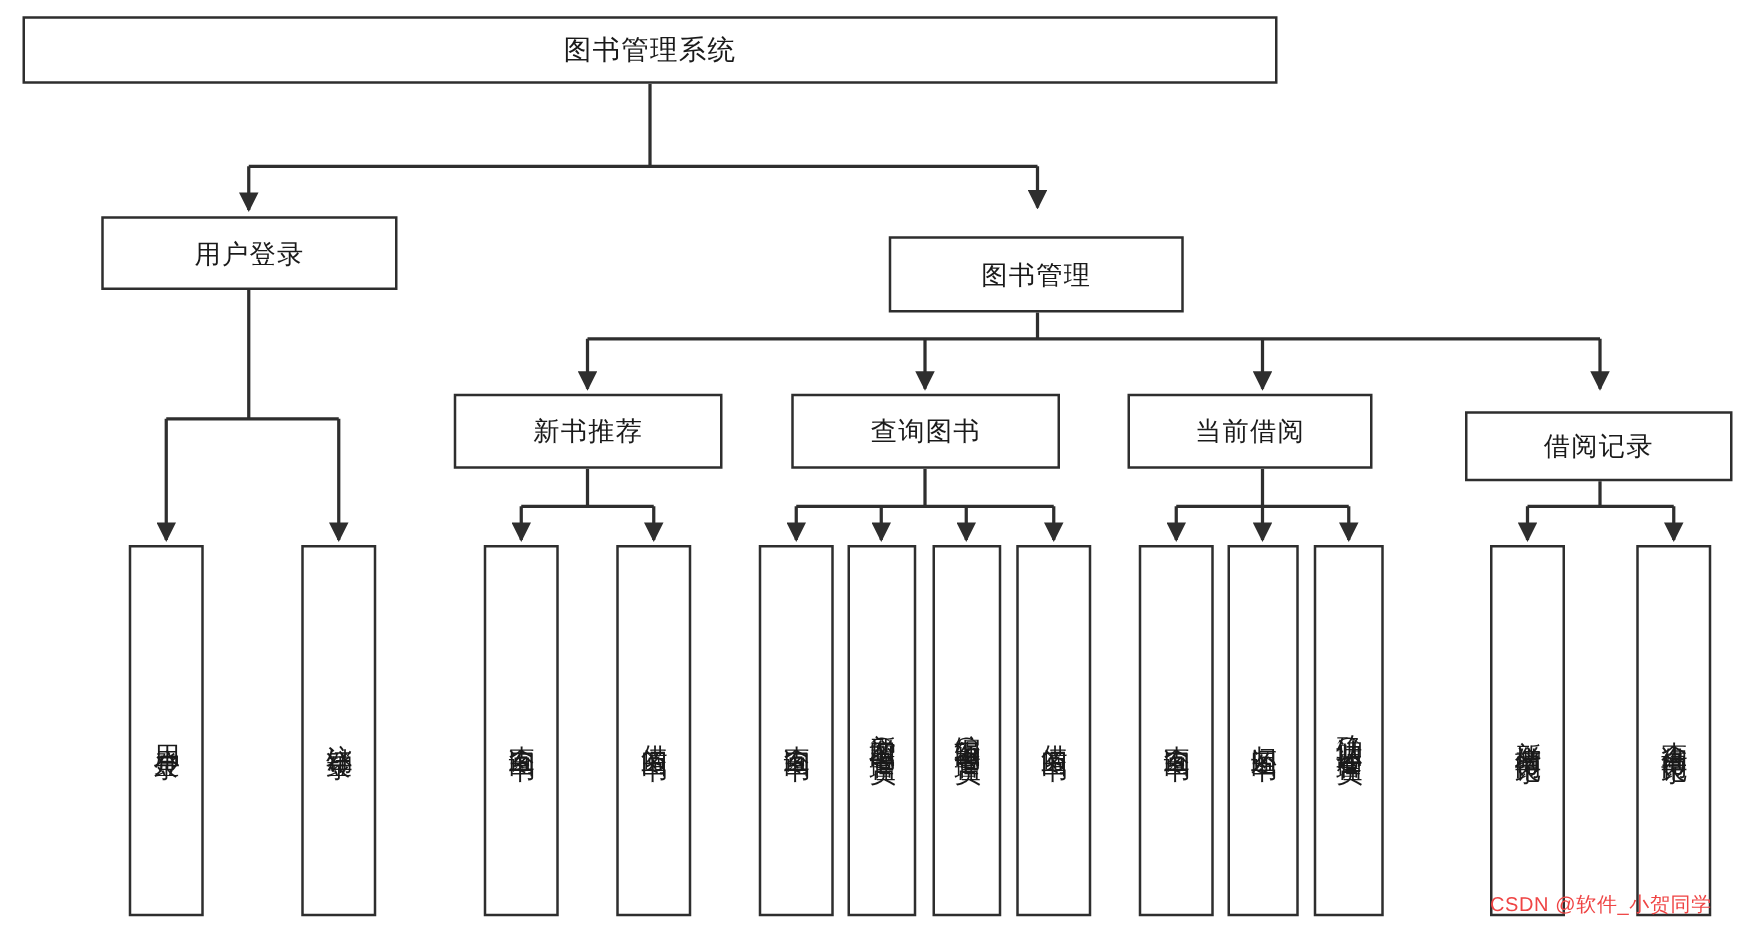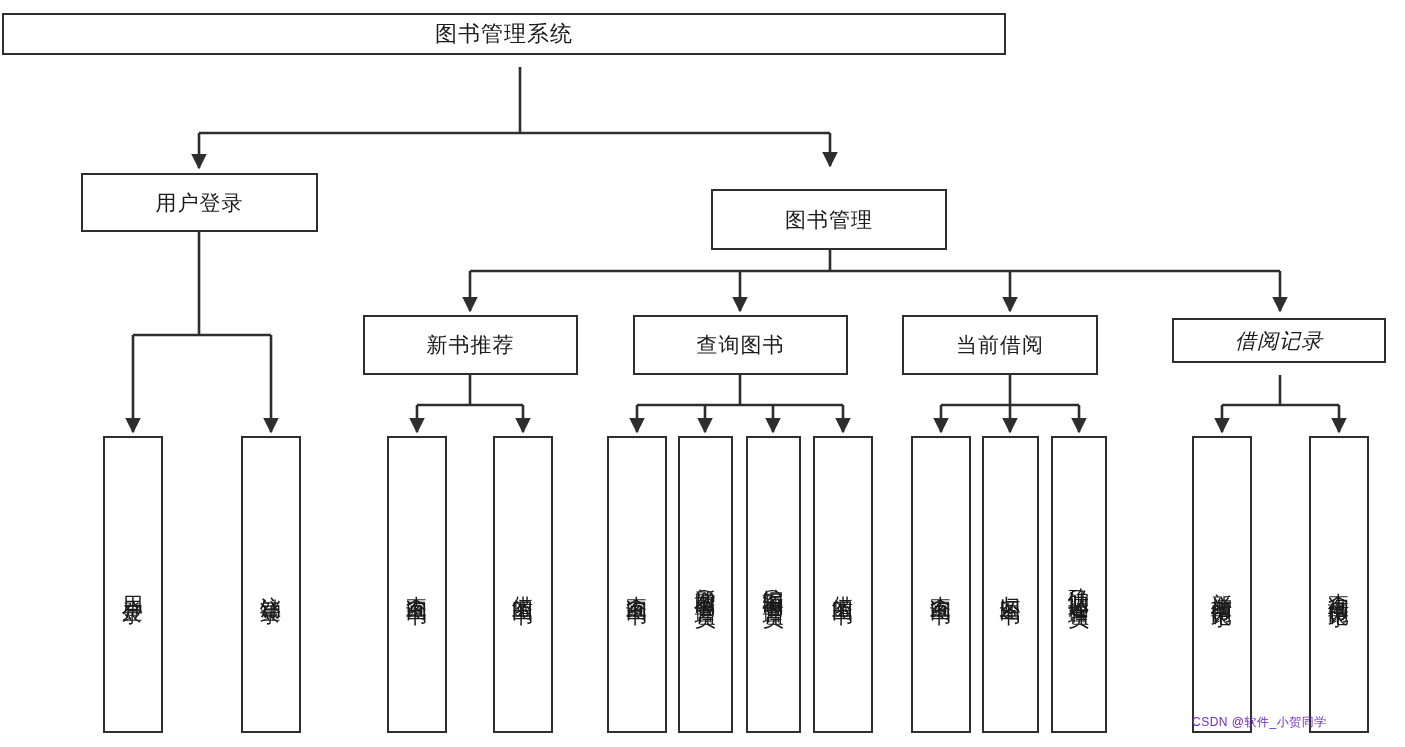--- a/index.html
+++ b/index.html
@@ -52,22 +52,22 @@
   .node.vert .txt {
     writing-mode: vertical-rl;
     text-orientation: upright;
     white-space: nowrap;
   }
   .node.root {
     font-size: 22px;
   }
   .watermark {
     position: absolute;
-    color: #6d28d9;
-    font-size: 12px;
+    color: #ef4444;
+    font-size: 16px;
     letter-spacing: 0.5px;
     white-space: nowrap;
     user-select: none;
   }
 </style>
 </head>
 <body>
 
 <div id="canvas">
 
@@ -115,41 +115,41 @@
       <path d="M 1010 405 L 1010 432" marker-end="url(#arrow)"></path>
       <path d="M 1079 405 L 1079 432" marker-end="url(#arrow)"></path>
 
       <path d="M 1280 375 L 1280 405"></path>
       <path d="M 1222 405 L 1339 405"></path>
       <path d="M 1222 405 L 1222 432" marker-end="url(#arrow)"></path>
       <path d="M 1339 405 L 1339 432" marker-end="url(#arrow)"></path>
     </g>
   </svg>
 
-  <div class="node horiz root" style="left:2px; top:13px; width:1004px; height:42px;">
+  <div class="node horiz root" style="left:18px; top:13px; width:1004px; height:54px;">
     <span class="txt">图书管理系统</span>
   </div>
 
   <div class="node horiz" style="left:81px; top:173px; width:237px; height:59px;">
     <span class="txt">用户登录</span>
   </div>
   <div class="node horiz" style="left:711px; top:189px; width:236px; height:61px;">
     <span class="txt">图书管理</span>
   </div>
 
   <div class="node horiz" style="left:363px; top:315px; width:215px; height:60px;">
     <span class="txt">新书推荐</span>
   </div>
   <div class="node horiz" style="left:633px; top:315px; width:215px; height:60px;">
     <span class="txt">查询图书</span>
   </div>
   <div class="node horiz" style="left:902px; top:315px; width:196px; height:60px;">
     <span class="txt">当前借阅</span>
   </div>
-  <div class="node horiz" style="left:1172px; top:318px; width:214px; height:45px;font-style:italic;">
+  <div class="node horiz" style="left:1172px; top:329px; width:214px; height:56px;">
     <span class="txt">借阅记录</span>
   </div>
 
   <div class="node vert" style="left:103px; top:436px; width:60px; height:297px;">
     <span class="txt">用户登录</span>
   </div>
   <div class="node vert" style="left:241px; top:436px; width:60px; height:297px;">
     <span class="txt">注销登录</span>
   </div>
 

